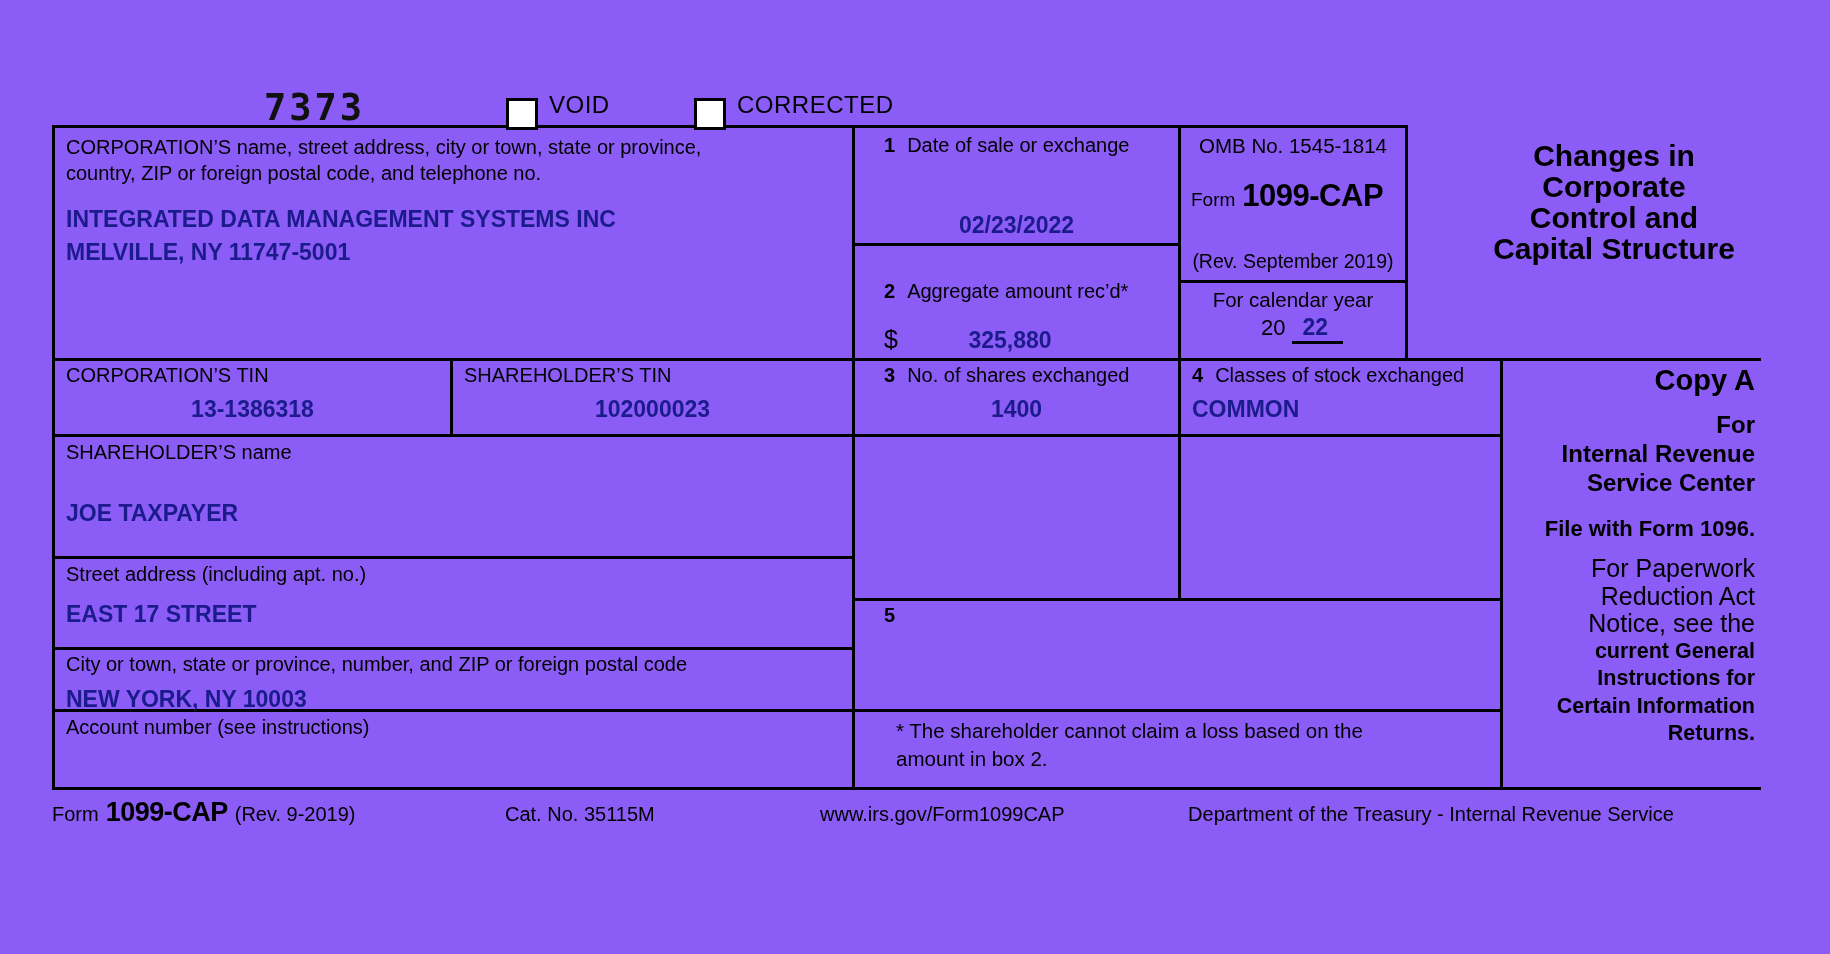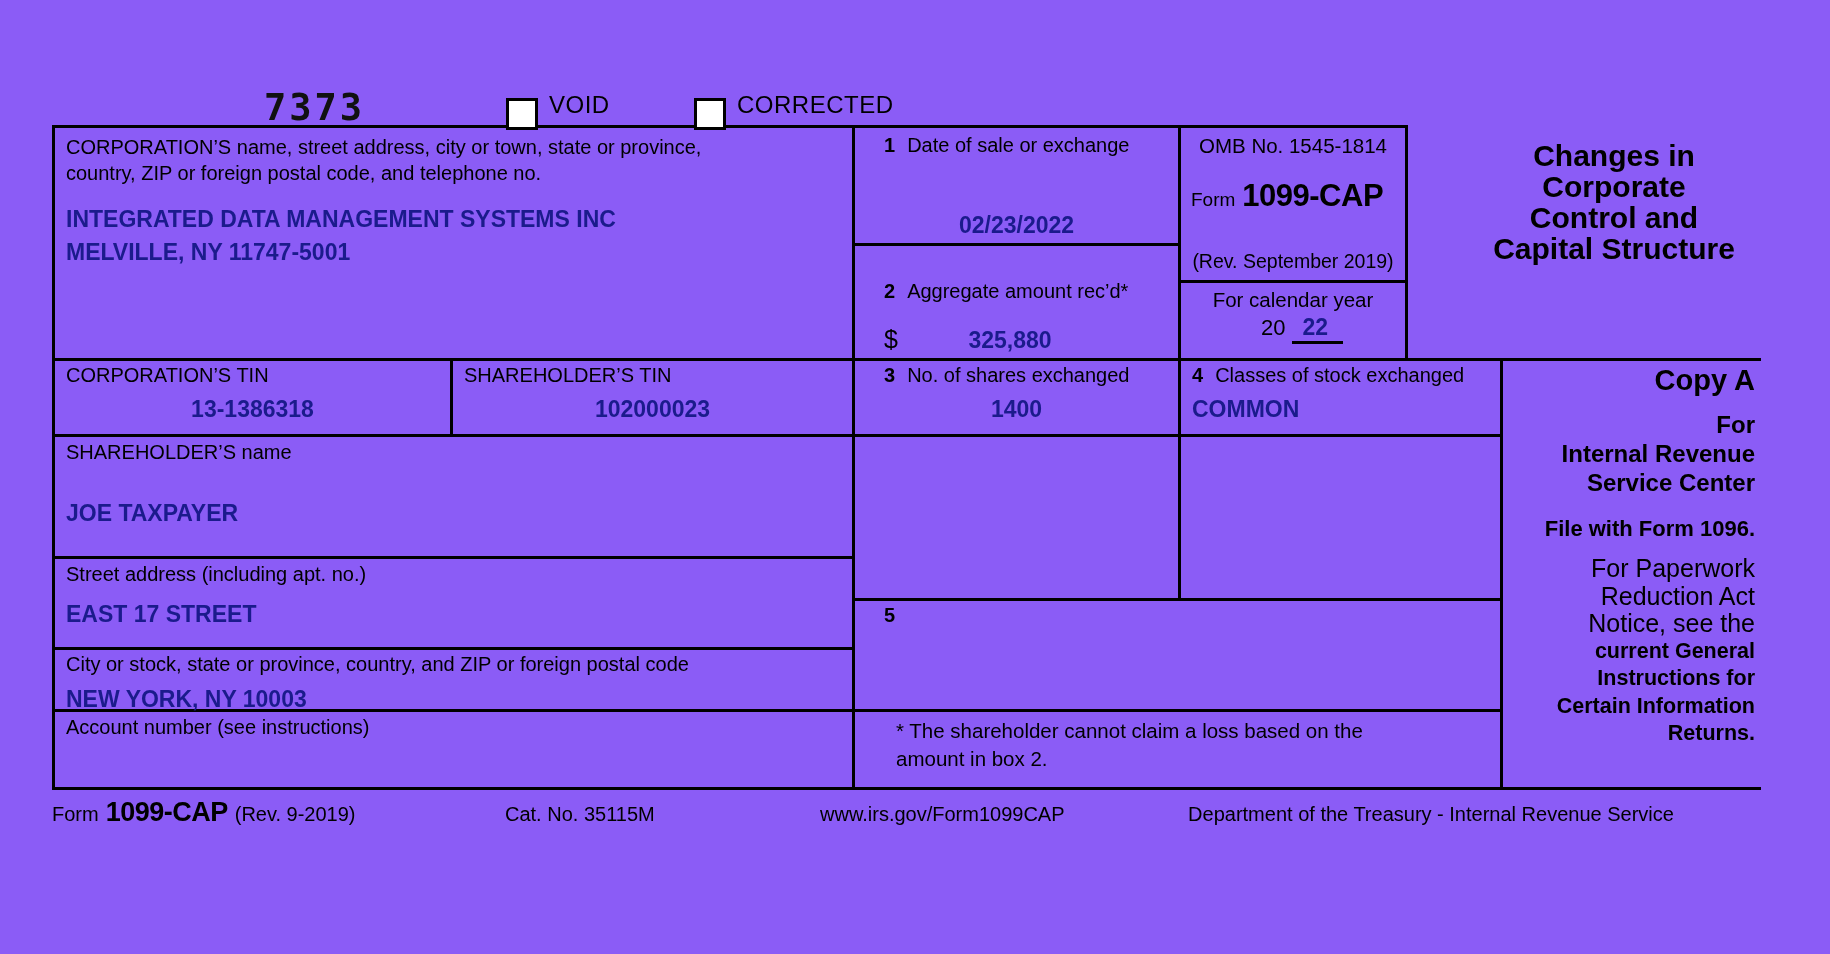--- a/index.html
+++ b/index.html
@@ -112,21 +112,21 @@
     <span class="num">4</span><span>Classes of stock exchanged</span>
   </div>
   <div class="abs val" style="left:1192px;top:396px;">COMMON</div>
 
   <div class="abs lbl" style="left:66px;top:441px;">SHAREHOLDER’S name</div>
   <div class="abs val" style="left:66px;top:500px;">JOE TAXPAYER</div>
 
   <div class="abs lbl" style="left:66px;top:563px;">Street address (including apt. no.)</div>
   <div class="abs val" style="left:66px;top:601px;">EAST 17 STREET</div>
 
-  <div class="abs lbl" style="left:66px;top:653px;">City or stock, state or province, country, and ZIP or foreign postal code</div>
+  <div class="abs lbl" style="left:66px;top:653px;">City or town, state or province, number, and ZIP or foreign postal code</div>
   <div class="abs val" style="left:66px;top:686px;">NEW YORK, NY 10003</div>
 
   <div class="abs lbl" style="left:66px;top:716px;">Account number (see instructions)</div>
 
   <div class="abs lbl" style="left:884px;top:604px;">
     <span class="num">5</span>
   </div>
 
   <div class="abs note pre" style="left:896px;top:717px;width:580px;">* The shareholder cannot claim a loss based on the
 amount in box 2.</div>

